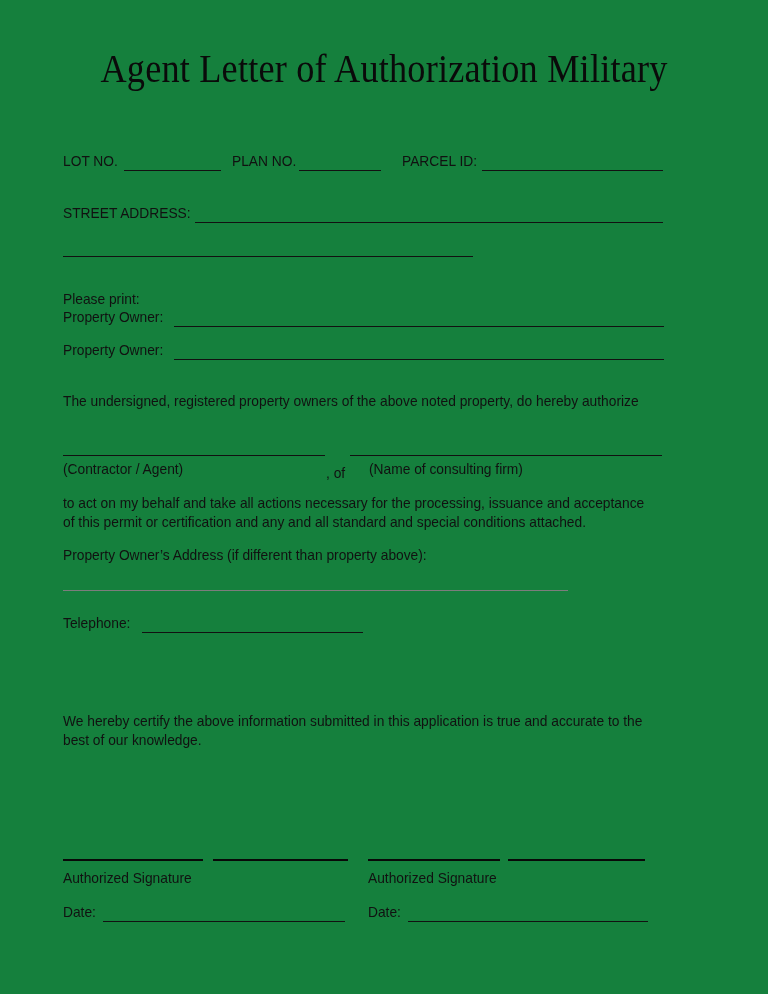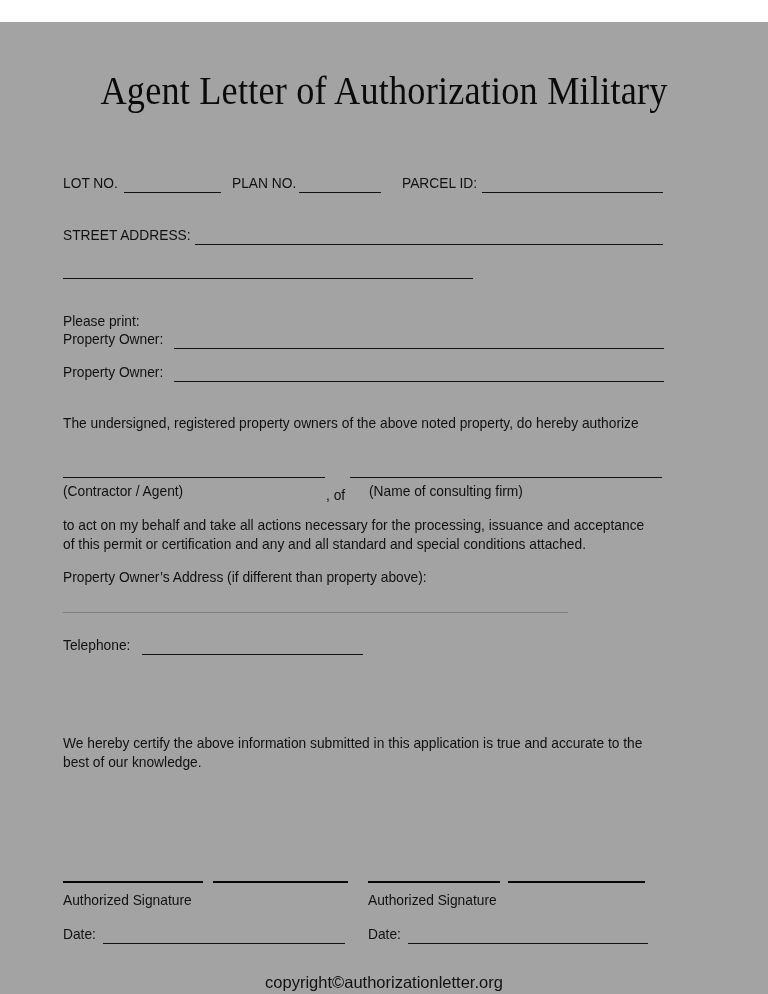--- a/index.html
+++ b/index.html
@@ -14,22 +14,21 @@
     position: relative;
     overflow: hidden;
     font-family: "Liberation Sans", "DejaVu Sans", sans-serif;
     color: #000000;
     -webkit-font-smoothing: antialiased;
   }
 
   .page {
     position: absolute;
     inset: 0;
-    background: #a3a3a3;
-    margin-top: 22px;
+    background: #15803d;
   }
 
   
   .doc-title {
     position: absolute;
     left: 0;
     right: 0;
     top: 46px;
     text-align: center;
     font-family: "Liberation Serif", "DejaVu Serif", serif;
@@ -143,15 +142,14 @@
   <div class="body-text" style="left:63px; top:903px;">Date:</div>
   <div class="rule" style="left:103px; top:921px; width:242px;"></div>
 
   <div class="rule sig" style="left:368px; top:859px; width:132px;"></div>
   <div class="rule sig" style="left:508px; top:859px; width:137px;"></div>
   <div class="body-text" style="left:368px; top:869px;">Authorized Signature</div>
 
   <div class="body-text" style="left:368px; top:903px;">Date:</div>
   <div class="rule" style="left:408px; top:921px; width:240px;"></div>
 
-  <div class="footer">copyright©authorizationletter.org</div>
 
 </div>
 
 </body></html>

